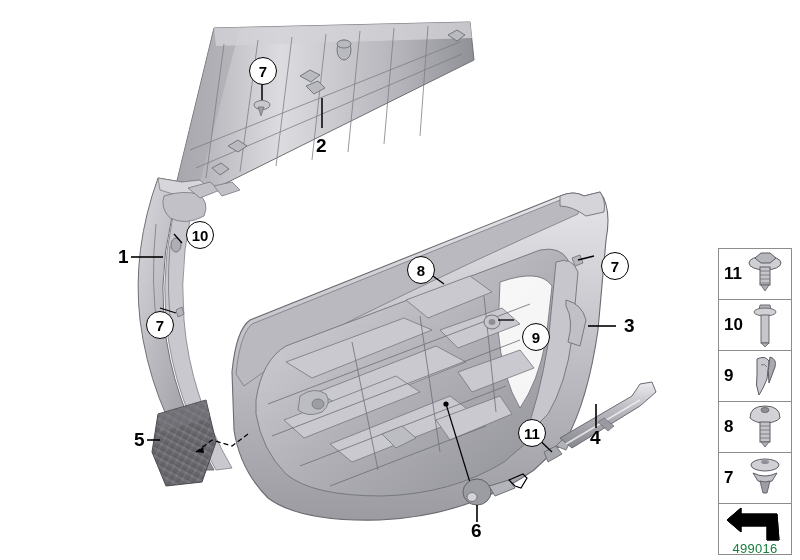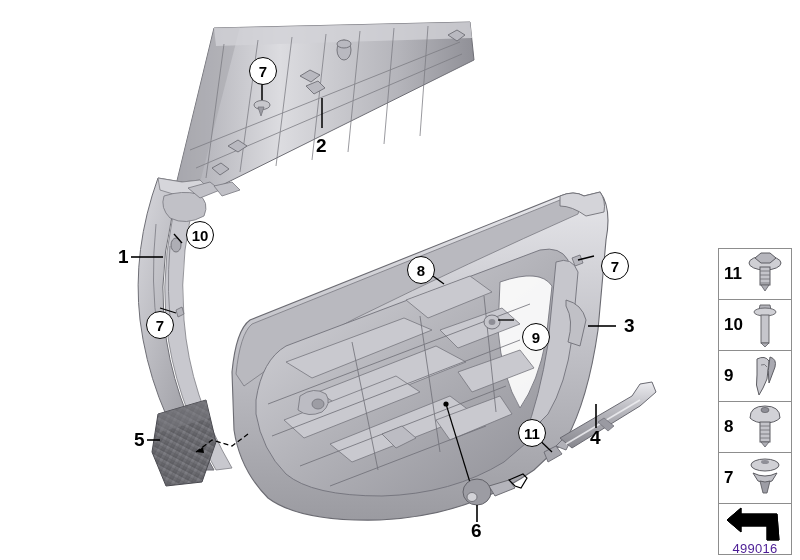--- a/index.html
+++ b/index.html
@@ -19,21 +19,21 @@
   
   .legend{position:absolute;left:718px;top:248px;width:74px;z-index:7;}
   .lgcell{position:relative;height:50px;border:1px solid #8d8d8d;
           border-bottom:none;background:#fff;}
   .lgcell:last-child{border-bottom:1px solid #8d8d8d;}
   .lgnum{position:absolute;left:5px;top:50%;transform:translateY(-50%);
          font-size:17px;font-weight:bold;}
   .lgart{position:absolute;right:4px;top:0;bottom:0;width:44px;}
   .lgart svg{width:100%;height:100%;}
   .lgcaption{position:absolute;left:718px;top:541px;width:74px;text-align:center;
-             font-size:13px;letter-spacing:.3px;color:#4c1d95;z-index:7;}
+             font-size:13px;letter-spacing:.3px;color:#15803d;z-index:7;}
 </style>
 </head>
 <body>
 
 <div class="stage">
 
 <svg class="diagram" viewBox="0 0 800 560">
   <defs>
     <linearGradient id="gMetA" x1="0" y1="0" x2="0" y2="1">
       <stop offset="0" stop-color="#e6e6ea"></stop>

